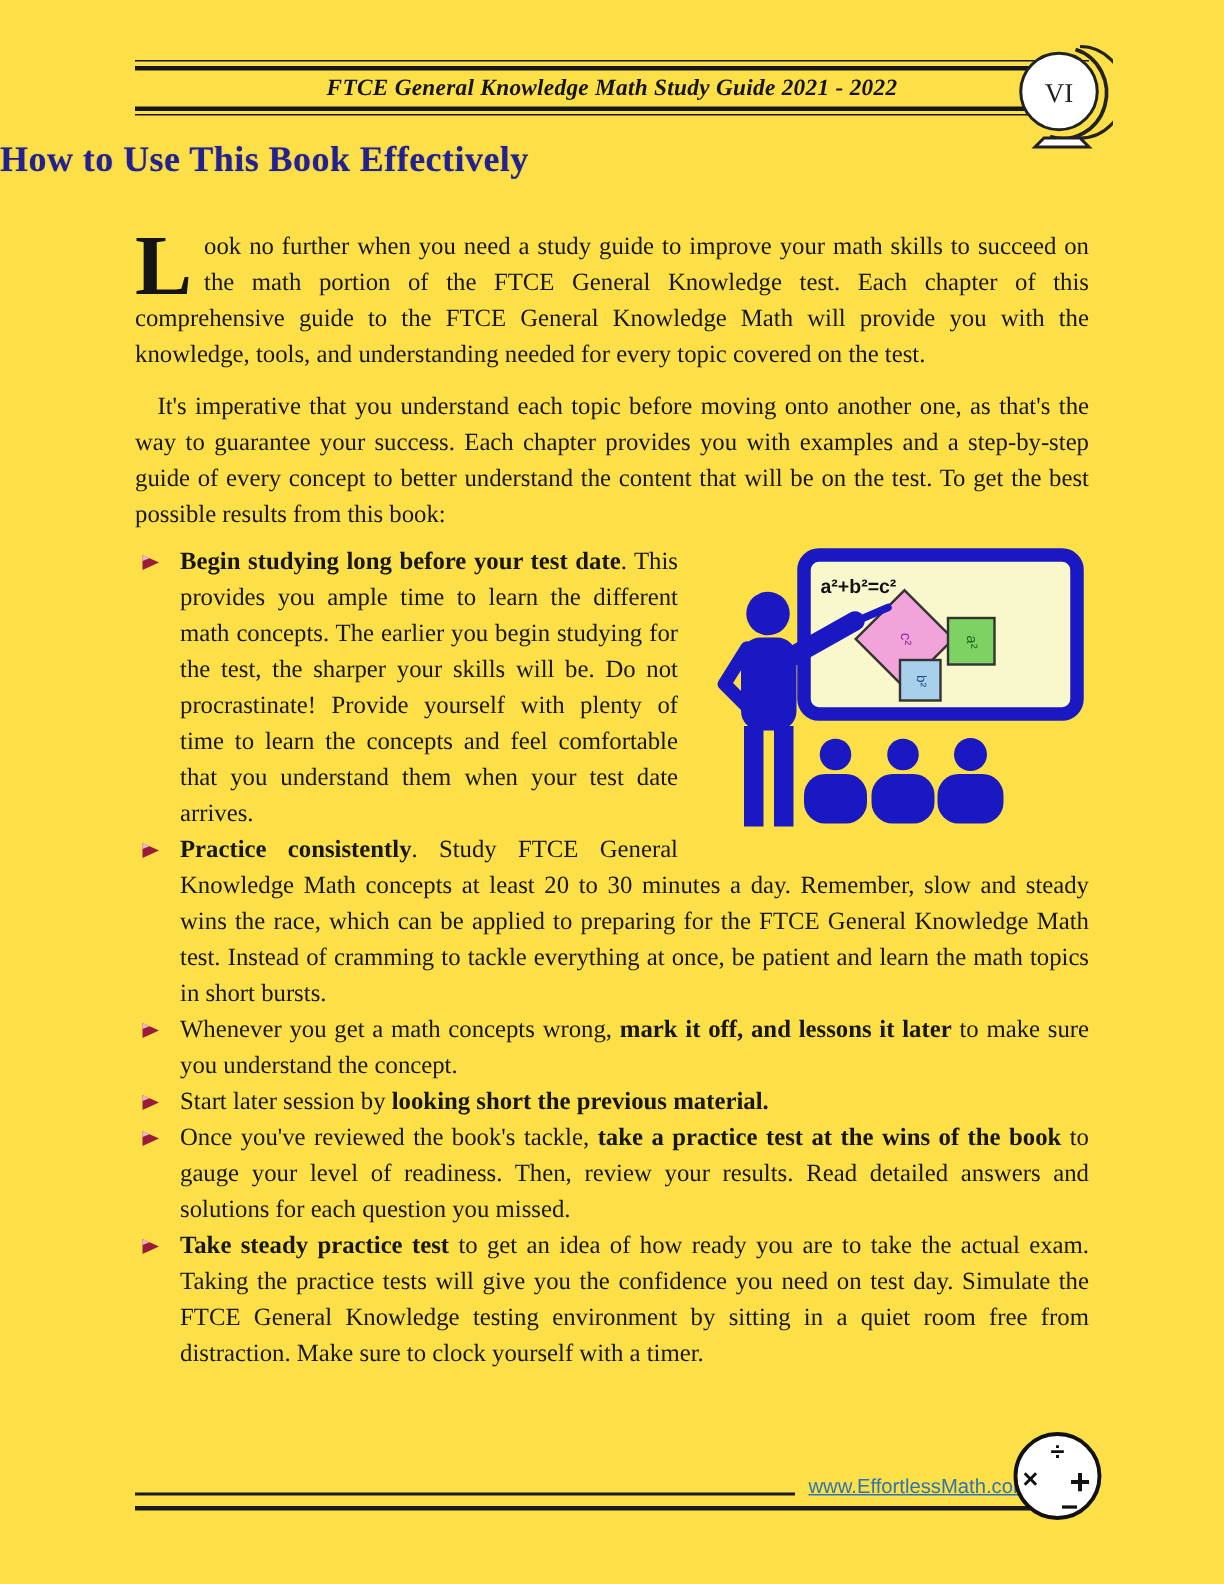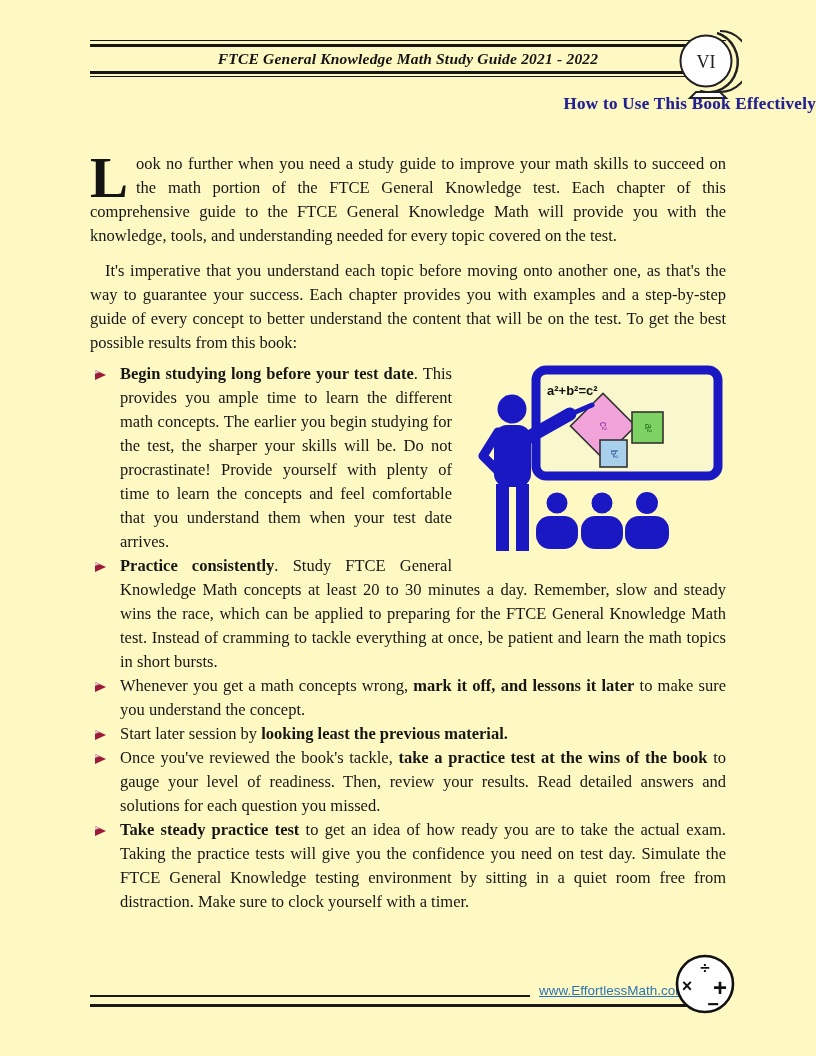--- a/index.html
+++ b/index.html
@@ -1,34 +1,34 @@
 <!DOCTYPE html>
 <html><head>
 <meta charset="utf-8">
 <style>
   html,body{margin:0;padding:0;background:#e8e8e8;}
   .page{
     position:relative; width:816px; height:1056px; margin:0 auto;
-    background:#fef9c3; overflow:hidden;
+    background:#fde047; overflow:hidden;
     font-family:"Liberation Serif", serif; color:#161616;
   }
   
   .header-band{position:absolute; top:40px; left:90px; width:636px;}
   .rule-thin{height:0; border-top:1.5px solid #161616;}
   .rule-thick{height:0; border-top:3px solid #161616;}
   .gap2{height:2.5px;}
   .header-title{
     text-align:center; font-style:italic; font-weight:bold; font-size:15.5px;
     padding:3px 0 3px; color:#141414; letter-spacing:.2px;
   }
   .page-badge{position:absolute; right:-16px; top:-12px; width:66px; height:76px;}
   
   .page-heading{
-    position:absolute; top:94px; left:0; width:816px; text-align:right;
-    font-size:17px; font-weight:bold; color:#232090; letter-spacing:.3px;
+    position:absolute; top:94px; left:0; width:816px; text-align:left;
+    font-size:24px; font-weight:bold; color:#232090; letter-spacing:.3px;
     text-shadow:0 0 1px rgba(35,32,144,.35);
   }
   
   .content{position:absolute; top:152px; left:90px; width:636px;
     font-size:16.5px; line-height:24px; text-align:justify;}
   .drop-cap{
     float:left; font-size:57px; line-height:42px; font-weight:bold;
     margin:5px 8px 0 0; color:#141414;
   }
   .p1{margin:0 0 11px 0;}
@@ -134,21 +134,21 @@
       <li>
         <span class="marker"></span><span></span><span class="bld">Begin studying long before your test date</span><span>. This provides you ample time to learn the different math concepts. The earlier you begin studying for the test, the sharper your skills will be. Do not procrastinate! Provide yourself with plenty of time to learn the concepts and feel comfortable that you understand them when your test date arrives.</span>
       </li>
       <li>
         <span class="marker"></span><span></span><span class="bld">Practice consistently</span><span>. Study FTCE General Knowledge Math concepts at least 20 to 30 minutes a day. Remember, slow and steady wins the race, which can be applied to preparing for the FTCE General Knowledge Math test. Instead of cramming to tackle everything at once, be patient and learn the math topics in short bursts.</span>
       </li>
       <li>
         <span class="marker"></span><span>Whenever you get a math concepts wrong, </span><span class="bld">mark it off, and lessons it later</span><span> to make sure you understand the concept.</span>
       </li>
       <li>
-        <span class="marker"></span><span>Start later session by </span><span class="bld">looking least the previous material.</span><span></span>
+        <span class="marker"></span><span>Start later session by </span><span class="bld">looking short the previous material.</span><span></span>
       </li>
       <li>
         <span class="marker"></span><span>Once you've reviewed the book's tackle, </span><span class="bld">take a practice test at the wins of the book</span><span> to gauge your level of readiness. Then, review your results. Read detailed answers and solutions for each question you missed.</span>
       </li>
       <li>
         <span class="marker"></span><span></span><span class="bld">Take steady practice test</span><span> to get an idea of how ready you are to take the actual exam. Taking the practice tests will give you the confidence you need on test day. Simulate the FTCE General Knowledge testing environment by sitting in a quiet room free from distraction. Make sure to clock yourself with a timer.</span>
       </li>
     </ul>
   </div>
 

